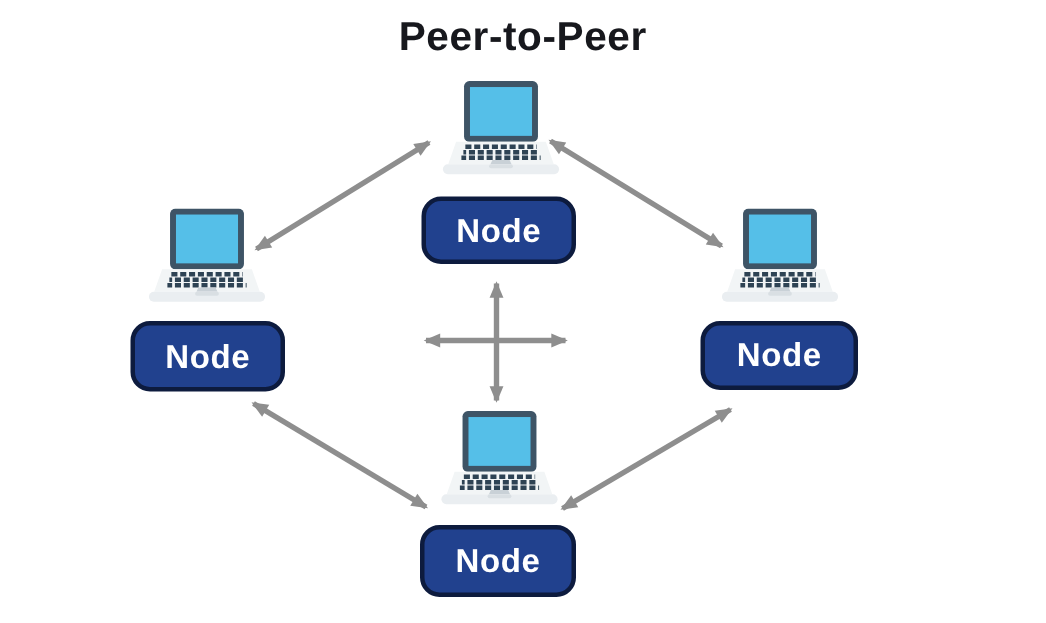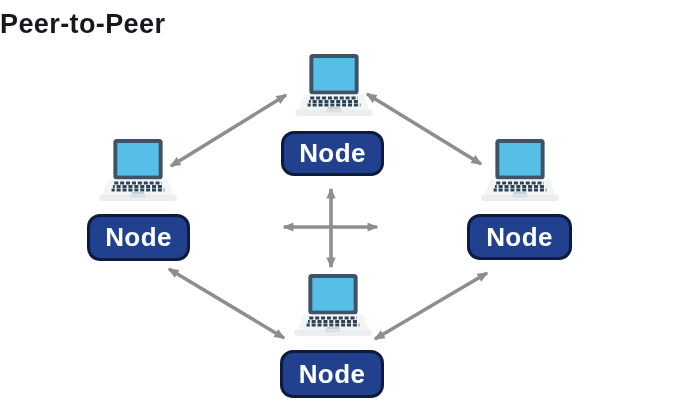--- a/index.html
+++ b/index.html
@@ -8,21 +8,21 @@
     width: 697px;
     height: 415px;
     overflow: hidden;
     background: var(--background, #ffffff);
     font-family: "Liberation Sans", sans-serif;
   }
   .title {
     position: absolute;
     top: 9px; left: 0; width: 100%;
     margin: 0;
-    text-align: left;
+    text-align: center;
     font-family: "Liberation Sans", sans-serif;
     font-size: 27px;
     font-weight: 700;
     letter-spacing: 0.4px;
     color: var(--title-text, #17181d);
   }
   .overlay {
     position: absolute;
     left: 0; top: 0;
     width: 697px; height: 415px;
@@ -49,21 +49,21 @@
     position: absolute;
     box-sizing: border-box;
     display: flex;
     align-items: center;
     justify-content: center;
     background: var(--node-fill, #21418e);
     border: 3px solid var(--node-border, #0d1b3e);
     border-radius: 13px;
     color: var(--node-text, #ffffff);
     font-family: "Liberation Sans", sans-serif;
-    font-size: 26px;
+    font-size: 22px;
     font-weight: 700;
     letter-spacing: 0.4px;
   }
   .defs-holder { position: absolute; width: 0; height: 0; overflow: hidden; }
 </style>
 </head>
 <body>
 
 <svg class="defs-holder" aria-hidden="true">
   <symbol id="laptop-sym" viewBox="0 0 100 76">

